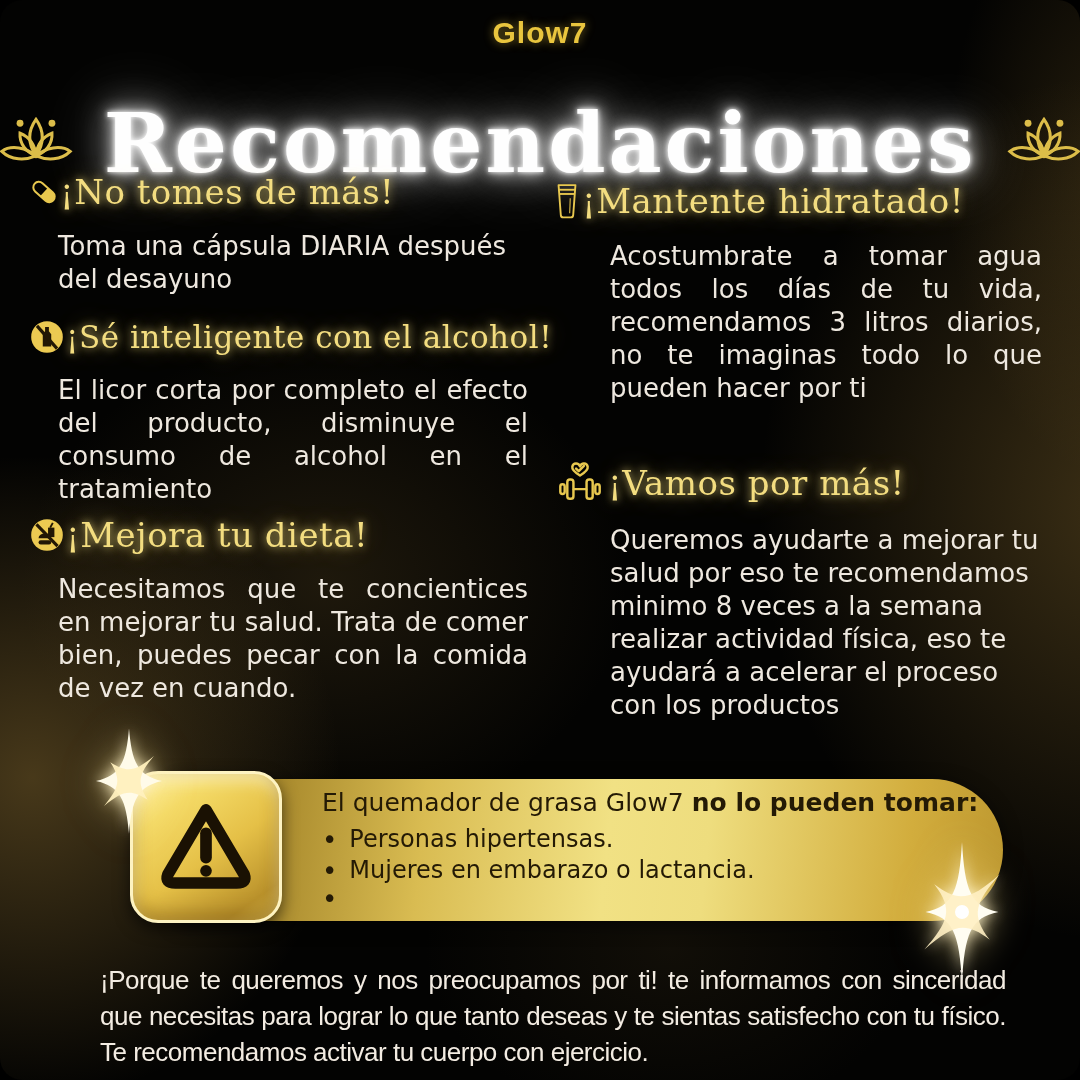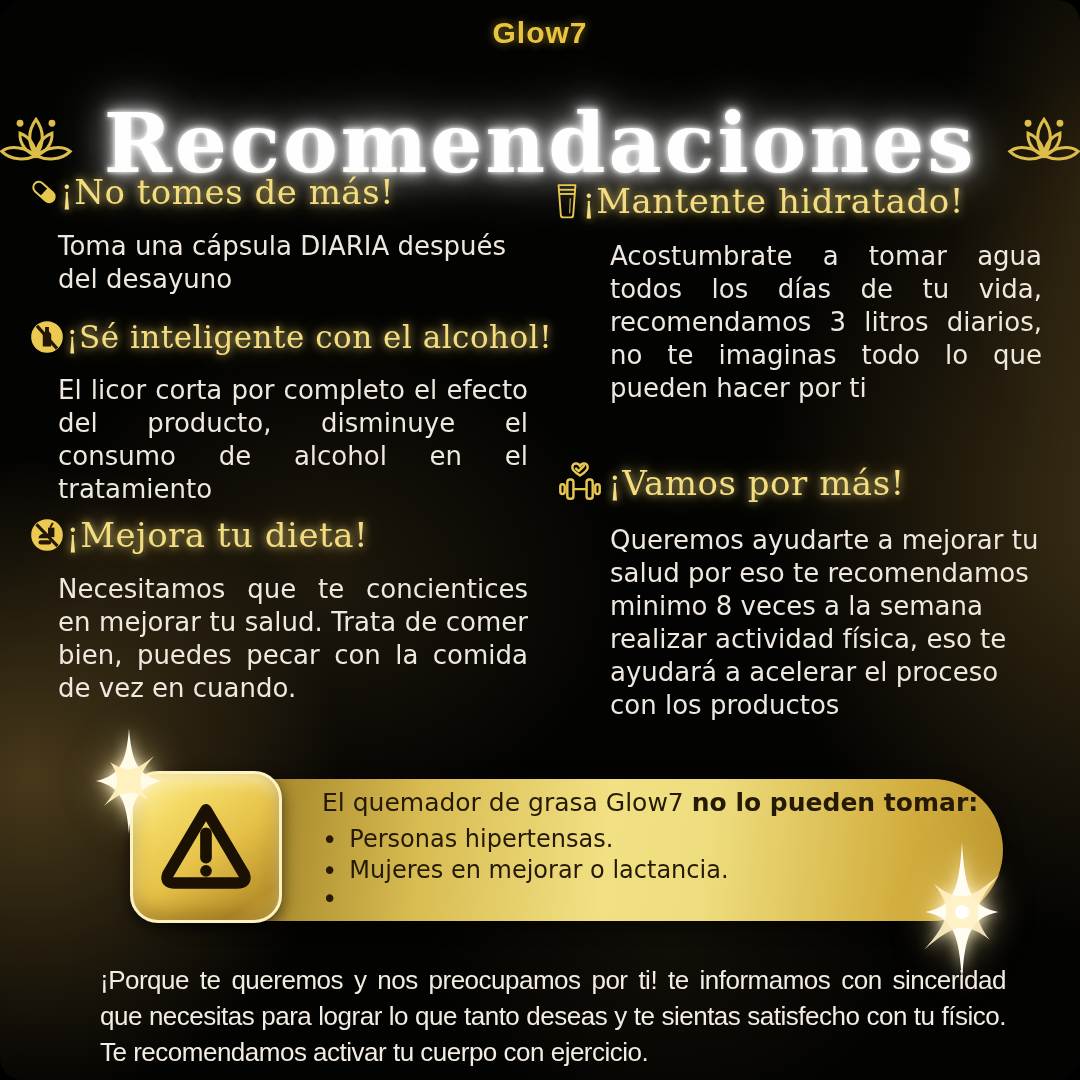--- a/index.html
+++ b/index.html
@@ -198,21 +198,21 @@
 
   <div class="banner-bar">
     <p class="banner-intro"><span>El quemador de grasa Glow7 </span><b>no lo pueden tomar:</b></p>
     <ul class="banner-list">
       <li>
           <span class="dot">•</span>
           <span>Personas hipertensas.</span>
         </li>
       <li>
           <span class="dot">•</span>
-          <span>Mujeres en mejorar o lactancia.</span>
+          <span>Mujeres en embarazo o lactancia.</span>
         </li>
       <li>
           <span class="dot">•</span>
         </li>
     </ul>
   </div>
 
   <div class="banner-icon">
     <svg width="106" height="106" viewBox="0 0 100 100" fill="none">
       <path d="M50 15 L86 76 Q89 84 79 84 L21 84 Q11 84 14 76 Z" stroke="#1a1103" stroke-width="11" stroke-linejoin="round"></path>

